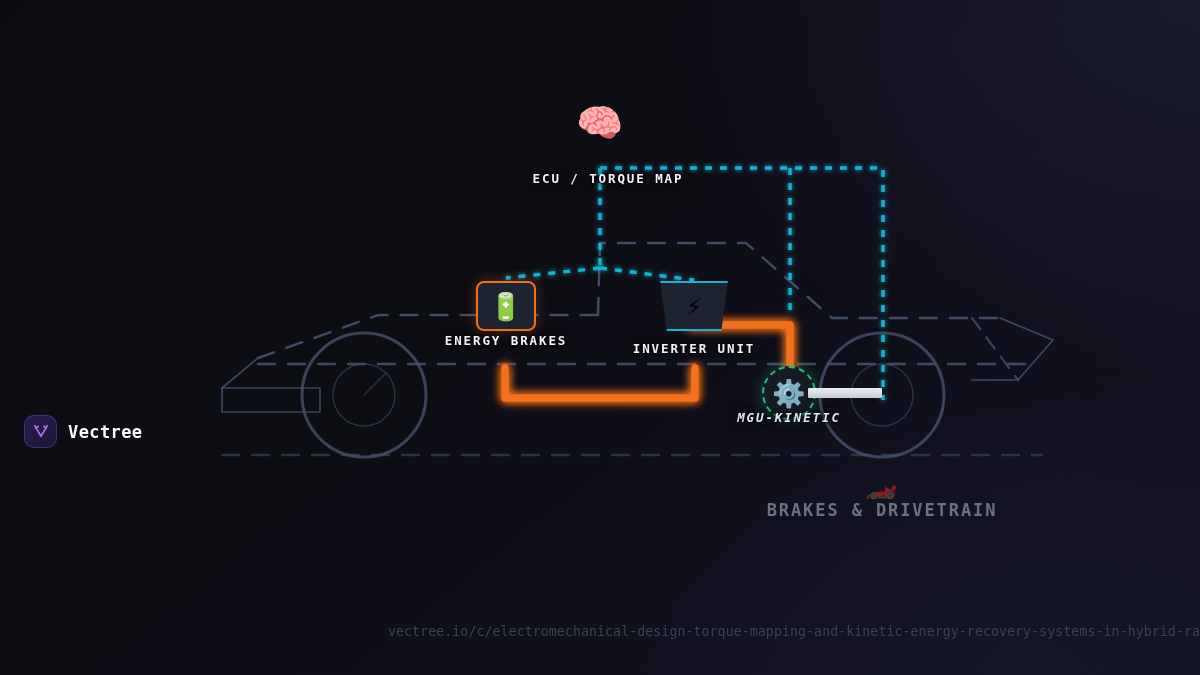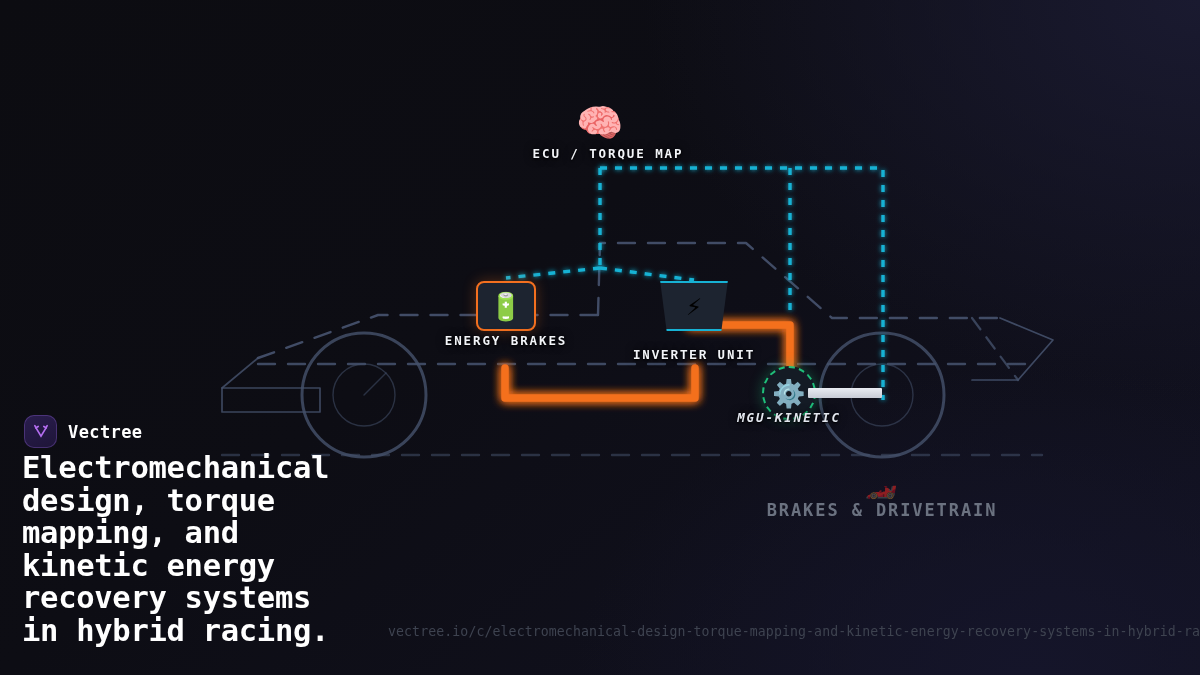--- a/index.html
+++ b/index.html
@@ -65,39 +65,39 @@
     display:flex; align-items:center; justify-content:center;
   }
   .inv-shape {
     position:absolute; inset:0;
     background:#1d2430;
     border:2.4px solid #17b2d4;
     clip-path:polygon(3% 0%, 97% 0%, 88% 100%, 12% 100%);
     filter:drop-shadow(0 0 9px rgba(23,178,212,.38));
   }
   .inv-glyph { position:relative; font-size:26px; line-height:1; }
-  #inverter-node .node-label { top:68px;font-family:Liberation Mono, monospace; }
+  #inverter-node .node-label { top:60px; }
 
   
   #mgu-node { left:762px; top:366px; width:54px; height:54px; }
   .mgu-circle {
     width:54px; height:54px;
     border-radius:50%;
     border:2.6px dashed #1fbf7a;
     background:#141b25;
     display:flex; align-items:center; justify-content:center;
     box-shadow:0 0 13px rgba(31,191,122,.35);
   }
   .mgu-glyph { font-size:27px; line-height:1; }
   #mgu-node .node-label { top:44px; color:#e2e6ee;font-style:italic; }
 
   
   #ecu-node { left:570px; top:104px; width:60px; height:48px; }
   .ecu-glyph { font-size:38px; line-height:1; text-align:center; display:block; }
-  #ecu-node .node-label { top:42px;padding-left:16px; }
+  #ecu-node .node-label { top:67px;padding-left:16px; }
 
   
   #brakes-node { left:852px; top:472px; width:60px; height:30px; }
   .brakes-glyph { font-size:26px; line-height:1; display:block; text-align:center; opacity:.52; }
   #brakes-node .node-label {
     top:28px;
     color:#6b7280;
     font-size:17px;
     letter-spacing:1.9px;
     text-shadow:none;
@@ -268,22 +268,16 @@
           <path d="M6 7 L4.6 4.4"></path>
           <path d="M6 7 L8.6 5.4"></path>
           <path d="M18 7 L19.4 4.4"></path>
           <path d="M18 7 L15.4 5.4"></path>
         </g>
       </svg>
     </div>
     <span class="brand-name">Vectree</span>
   </div>
 
-  <div id="headline">Electromechanical
-design, torque
-mapping, and
-kinetic energy
-recovery systems
-in hybrid racing.</div>
 
   <div id="permalink">vectree.io/c/electromechanical-design-torque-mapping-and-kinetic-energy-recovery-systems-in-hybrid-racing</div>
 
 </div>
 
 </body></html>

